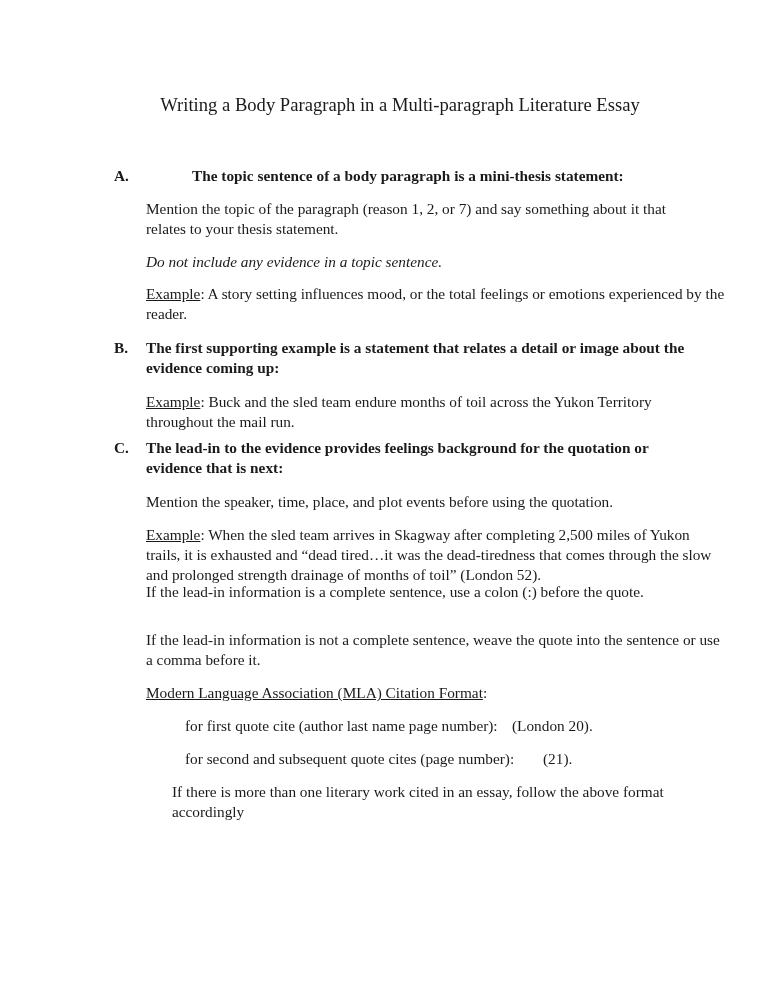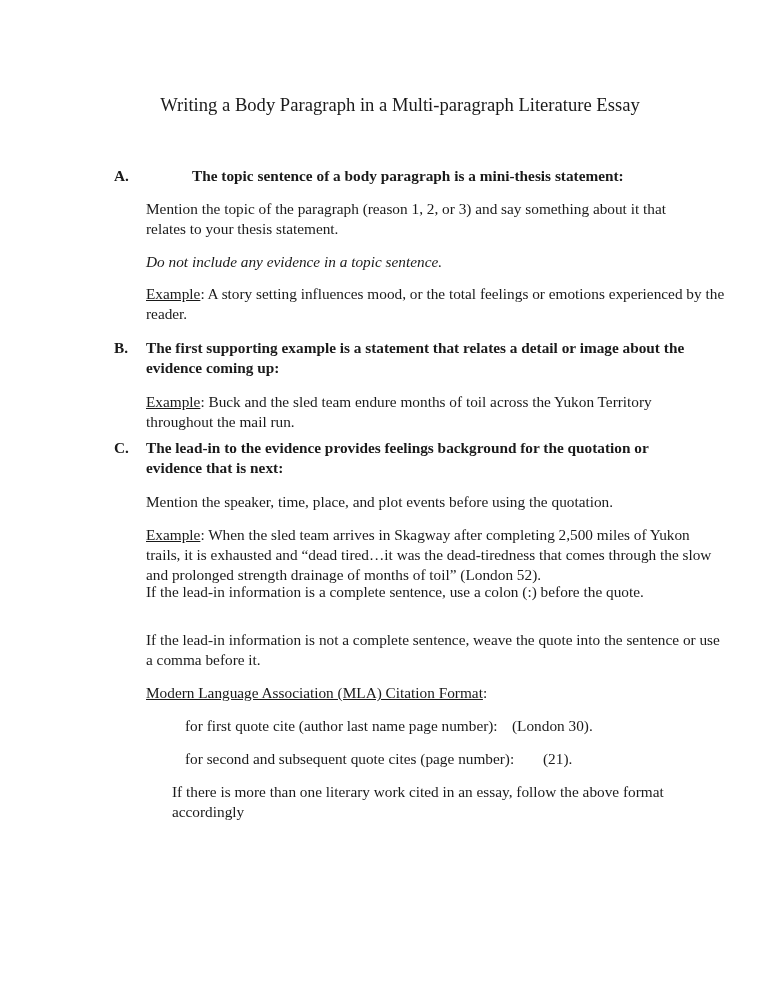--- a/index.html
+++ b/index.html
@@ -25,21 +25,21 @@
 </head>
 <body>
 
 <div>
 
   <div class="title">Writing a Body Paragraph in a Multi-paragraph Literature Essay</div>
 
   <div>
     <div class="marker" style="top:166px;">A.</div>
     <div class="abs para heading" style="top:166px; left:146px;">The topic sentence of a body paragraph is a mini-thesis statement:</div>
-    <div class="abs body" style="top:199px; width:560px;">Mention the topic of the paragraph (reason 1, 2, or 3) and say something about it that relates to your thesis statement.</div>
+    <div class="abs body" style="top:199px; width:560px;">Mention the topic of the paragraph (reason 1, 2, or 7) and say something about it that relates to your thesis statement.</div>
     <div class="abs body" style="top:252px;font-style:italic;">Do not include any evidence in a topic sentence.</div>
     <div class="abs body" style="top:284px; width:600px;">
       <span class="u">Example</span><span>:  A story setting influences mood, or the total feelings or emotions experienced by the reader.</span>
     </div>
   </div>
 
   <div>
     <div class="marker" style="top:338px;">B.</div>
     <div class="abs heading" style="top:338px; left:146px; width:560px;">The first supporting example is a statement that relates a detail or image about the evidence coming up:</div>
     <div class="abs body" style="top:392px; width:560px;">
@@ -56,21 +56,21 @@
     </div>
     <div class="abs body" style="top:582px; width:600px;">If the lead-in information is a complete sentence, use a colon (:) before the quote.</div>
     <div class="abs body" style="top:630px; width:580px;">If the lead-in information is not a complete sentence, weave the quote into the sentence or use a comma before it.</div>
 
     <div class="abs body" style="top:683px;">
       <span class="u">Modern Language Association (MLA) Citation Format</span><span>:</span>
     </div>
 
     <div>
       <div class="abs cite-label" style="top:716px;">for first quote cite (author last name page number):</div>
-      <div class="abs cite-value" style="top:716px; left:512px;">(London 30).</div>
+      <div class="abs cite-value" style="top:716px; left:512px;">(London 20).</div>
     </div>
     <div>
       <div class="abs cite-label" style="top:749px;">for second and subsequent quote cites (page number):</div>
       <div class="abs cite-value" style="top:749px; left:543px;">(21).</div>
     </div>
 
     <div class="abs" style="top:782px; left:172px; width:540px;">If there is more than one literary work cited in an essay, follow the above format accordingly</div>
   </div>
 
 </div>

